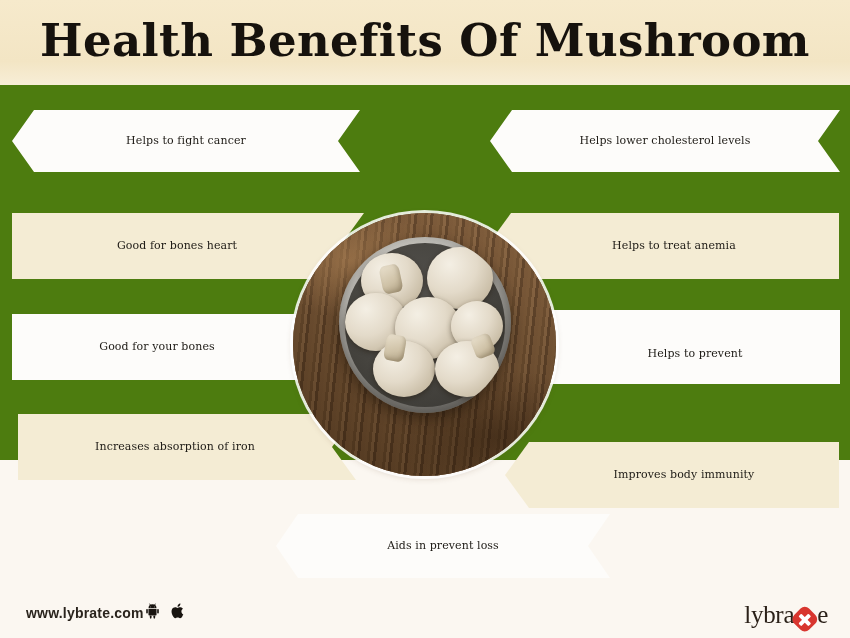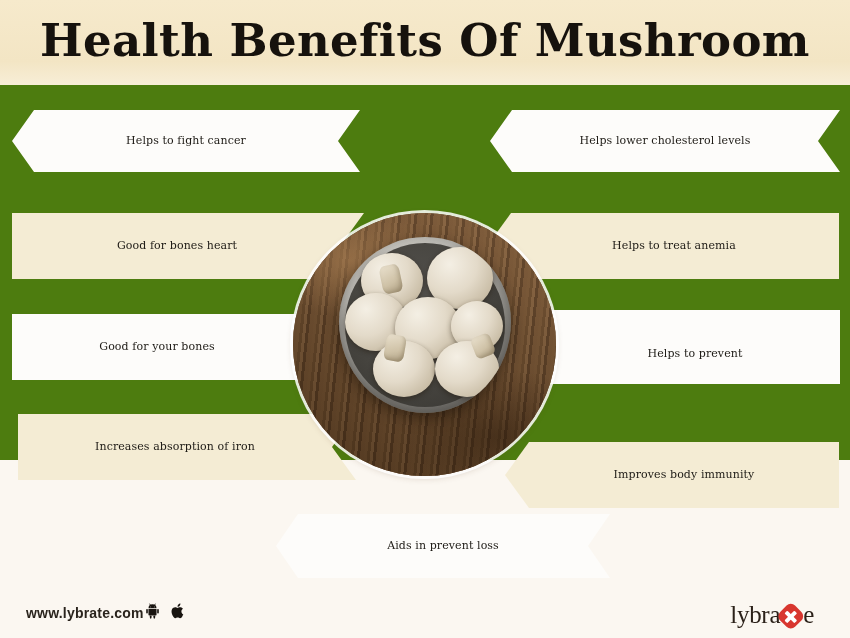--- a/index.html
+++ b/index.html
@@ -158,24 +158,24 @@
   .store-icons {
     position: absolute;
     left: 144px;
     top: 602px;
     display: flex;
     align-items: center;
     gap: 10px;
   }
   .brand-logo {
     position: absolute;
-    right: 36px;
+    right: 22px;
     top: 601px;
     display: flex;
-    align-items: center;
+    align-items: flex-end;
     font-family: "Liberation Serif", "DejaVu Serif", serif;
     font-size: 25px;
     font-weight: 400;
     color: #2b2119;
     letter-spacing: -0.3px;
   }
   .logo-mark {
     position: relative;
     display: inline-block;
     width: 21px;

